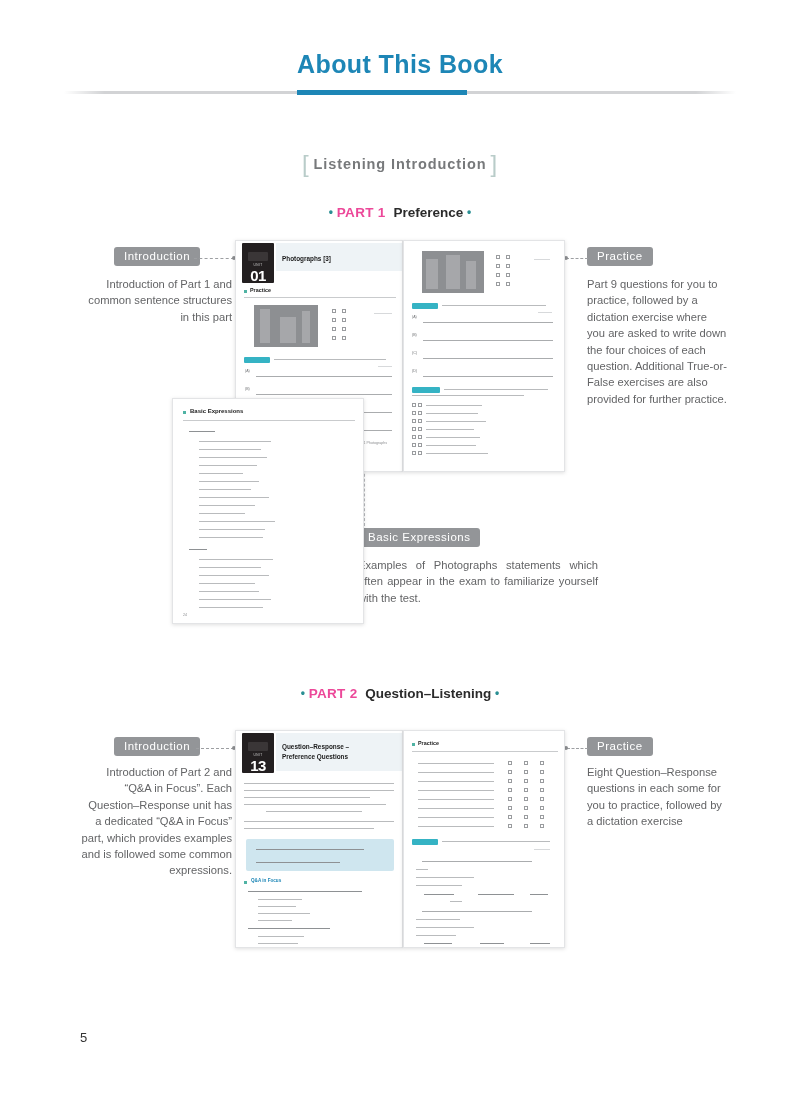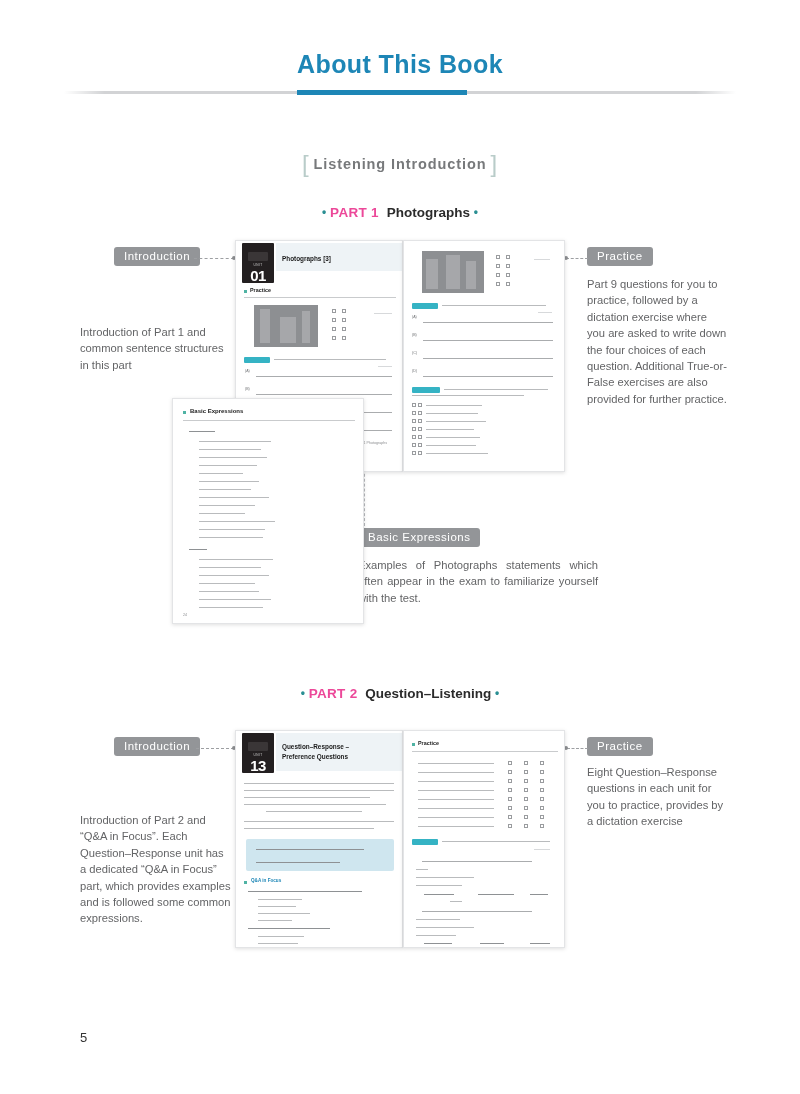--- a/index.html
+++ b/index.html
@@ -64,21 +64,21 @@
     padding: 3px 10px 4px 10px;
     border-radius: 3px;
     white-space: nowrap;
   }
   .note {
     position: absolute;
     font-size: 11.2px;
     line-height: 16.4px;
     color: #636466;
   }
-  .note.center { text-align: left; margin-top: 48px; }
+  .note.center { text-align: right; }
   .note.left   { text-align: left; }
   .note.just   { text-align: justify; }
 
   
   .conn-h {
     position: absolute; height: 0; border-top: 1px dashed #9d9fa2;
   }
   .conn-v {
     position: absolute; width: 0; border-left: 1px dashed #b5b7ba;
   }
@@ -156,21 +156,21 @@
   </div>
 </div>
 
 <div class="section-chip" style="top:150px">
   <span class="brk">[</span><span>Listening Introduction</span><span class="brk">]</span>
 </div>
 
 <div class="part-head" style="top:205px">
   <span class="dot">•</span>
   <span class="pnum">PART 1</span>
-  <span class="pname">Photographs</span>
+  <span class="pname">Preference</span>
   <span class="dot">•</span>
 </div>
 
 <div class="tag" style="left:114px; top:247px;">Introduction</div>
 <div class="note center" style="left:80px; top:276px; width:152px;">Introduction of Part 1 and common sentence structures in this part</div>
 <div class="conn-h" style="left:194px; top:258px; width:40px;"></div>
 <div class="conn-dot" style="left:232px; top:256px;"></div>
 
 <div class="tag" style="left:587px; top:247px;">Practice</div>
 <div class="note left" style="left:587px; top:276px; width:140px;">Part 9 questions for you to practice, followed by a dictation exercise where you are asked to write down the four choices of each question. Additional True-or-False exercises are also provided for further practice.</div>
@@ -326,21 +326,21 @@
   <span class="pname">Question–Listening</span>
   <span class="dot">•</span>
 </div>
 
 <div class="tag" style="left:114px; top:737px;">Introduction</div>
 <div class="note center" style="left:80px; top:764px; width:152px;">Introduction of Part 2 and “Q&amp;A in Focus”. Each Question–Response unit has a dedicated “Q&amp;A in Focus” part, which provides examples and is followed some common expressions.</div>
 <div class="conn-h" style="left:196px; top:748px; width:38px;"></div>
 <div class="conn-dot" style="left:232px; top:746px;"></div>
 
 <div class="tag" style="left:587px; top:737px;">Practice</div>
-<div class="note left" style="left:587px; top:764px; width:140px;">Eight Question–Response questions in each unit for you to practice, provides by a dictation exercise</div>
+<div class="note left" style="left:587px; top:764px; width:140px;">Eight Question–Response questions in each some for you to practice, followed by a dictation exercise</div>
 <div class="conn-h" style="left:567px; top:748px; width:21px;"></div>
 <div class="conn-dot" style="left:564px; top:746px;"></div>
 
 <div class="spread" style="left:235px; top:730px; width:330px; height:218px;">
 
   <div class="pg" style="left:0px; top:0px; width:168px; height:218px;">
     <div class="unit-title-bg" style="left:40px; top:2px; width:128px; height:38px;"></div>
     <div class="unit-badge" style="left:6px; top:2px; width:32px; height:40px;">
       <div class="strip"></div>
       <div class="cap">UNIT</div>

